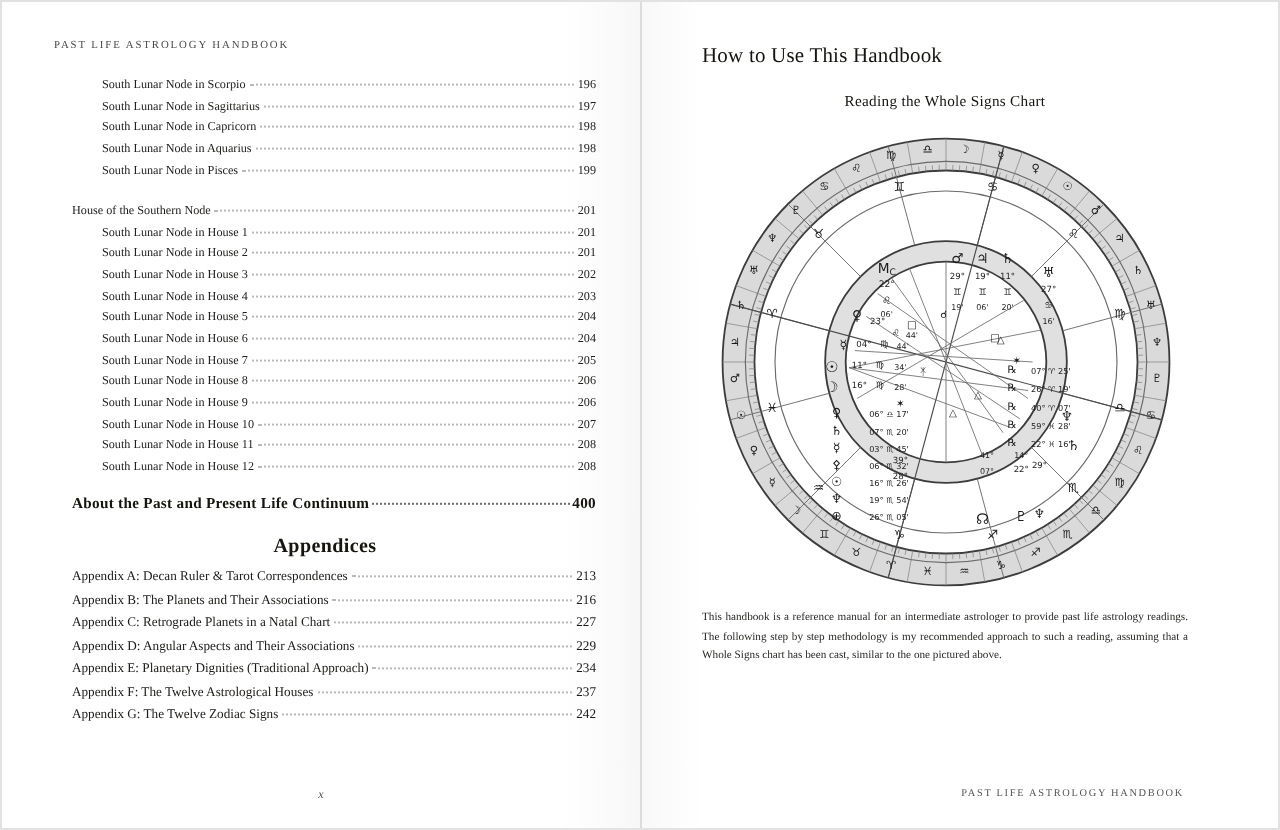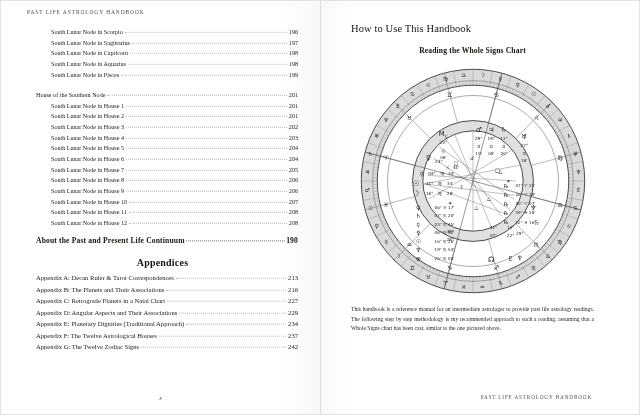--- a/index.html
+++ b/index.html
@@ -27,21 +27,21 @@
 
   
   .page {
     position: relative;
     height: 100%;
     box-sizing: border-box;
     background: #fefefe;
   }
   .page-left {
     width: 320px;
-    padding: 8px 22px 10px 26px;
+    padding: 19px 22px 10px 26px;
     border-right: 1px solid #dcdcdc;
     background: linear-gradient(to right, #ffffff 0%, #ffffff 88%, #f7f7f7 100%);
   }
   .page-right {
     width: 295px;
     padding: 12px 16px 10px 24px;
     background: linear-gradient(to left, #ffffff 0%, #ffffff 90%, #f8f8f8 100%);
   }
 
   
@@ -158,21 +158,21 @@
   
   .chapter-title {
     font-size: 10.5px;
     color: #16140f;
     margin: 10px 0 0 6px;
     letter-spacing: 0.1px;
   }
   .section-title {
     text-align: center;
     font-size: 7.6px;
-    font-weight: bold;
+    font-weight: normal;
     color: #16140f;
     margin: 12px 0 12px 0;
     letter-spacing: 0.15px;
   }
 
   .chart-holder {
     width: 100%;
     display: flex;
     justify-content: center;
     margin-top: 2px;
@@ -291,21 +291,21 @@
           <div class="toc-entry lvl-2">
             <span class="t-label">South Lunar Node in House 12</span>
             <span class="t-dots"></span>
             <span class="t-page">208</span>
           </div>
         </div>
 
       <div class="toc-major">
         <span class="t-label">About the Past and Present Life Continuum</span>
         <span class="t-dots"></span>
-        <span class="t-page">190</span>
+        <span class="t-page">400</span>
       </div>
 
       <div class="appendix-title">Appendices</div>
 
       <div id="toc-appendices">
           <div class="appendix-entry">
             <span class="t-label">Appendix A: Decan Ruler &amp; Tarot Correspondences</span>
             <span class="t-dots"></span>
             <span class="t-page">213</span>
           </div>

